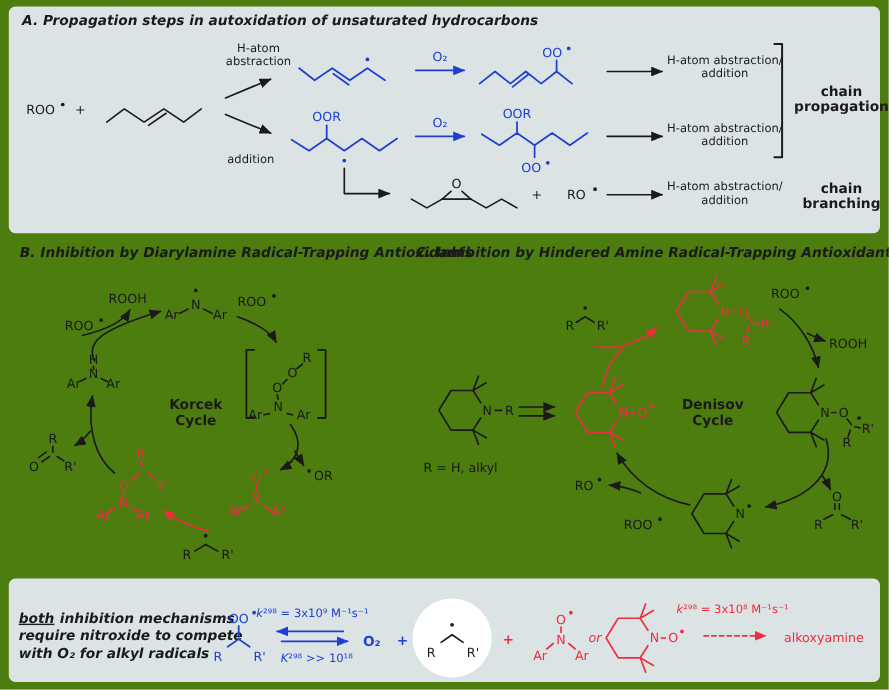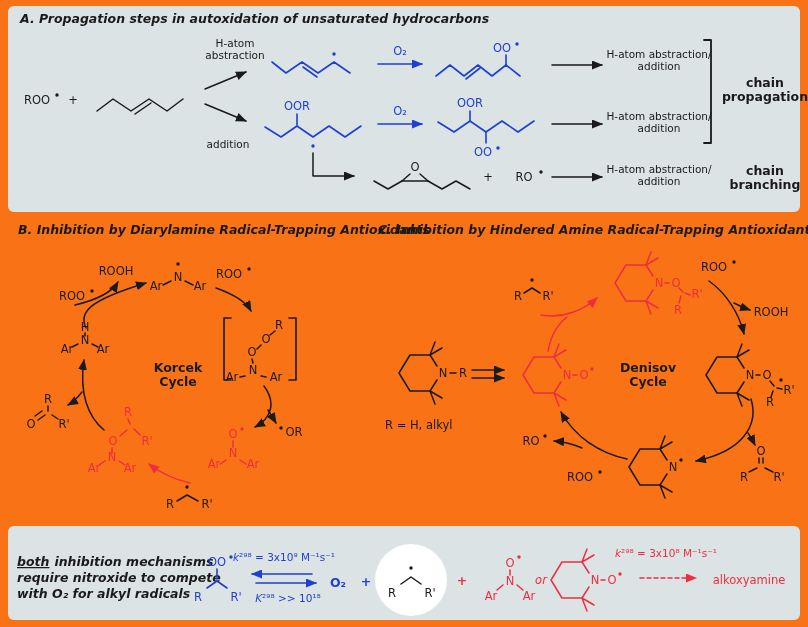--- a/index.html
+++ b/index.html
@@ -1,16 +1,16 @@
 <!DOCTYPE html>
 <html><head>
 <meta charset="utf-8">
 <style>
   html,body{margin:0;padding:0;background:#ffffff;}
-  #wrap{position:relative;width:808px;height:627px;background:#f97316;overflow:hidden;}
+  #wrap{position:relative;width:808px;height:627px;background:#4d7c0f;overflow:hidden;}
   svg{position:absolute;left:0;top:0;}
   svg text{font-family:"DejaVu Sans",sans-serif;fill:#1a1a1a;}
   .ti{font-size:12.5px;font-weight:bold;font-style:italic;}
   .at{font-size:11.5px;}
   .sm{font-size:10.5px;}
   .bd{font-size:12.5px;font-weight:bold;}
   .kn{font-size:10.5px;}
   .nt{font-size:12.5px;font-weight:bold;font-style:italic;}
   .it{font-style:italic;}
   .ul{text-decoration:underline;}

